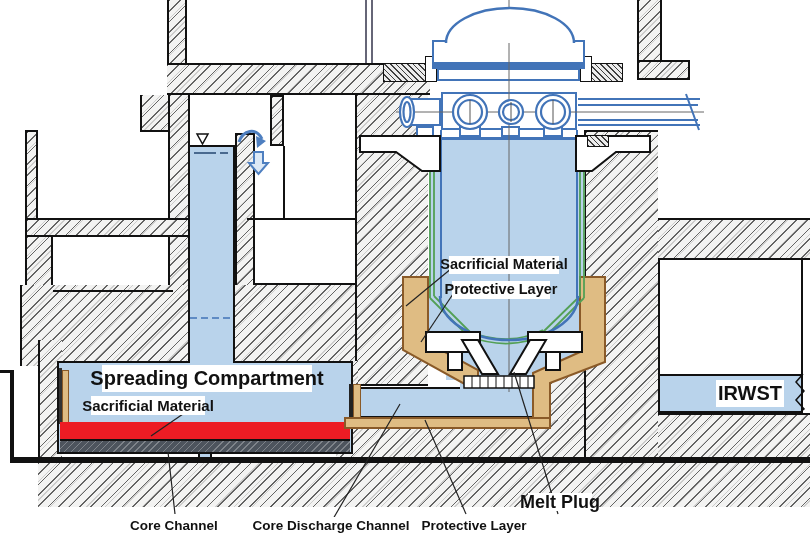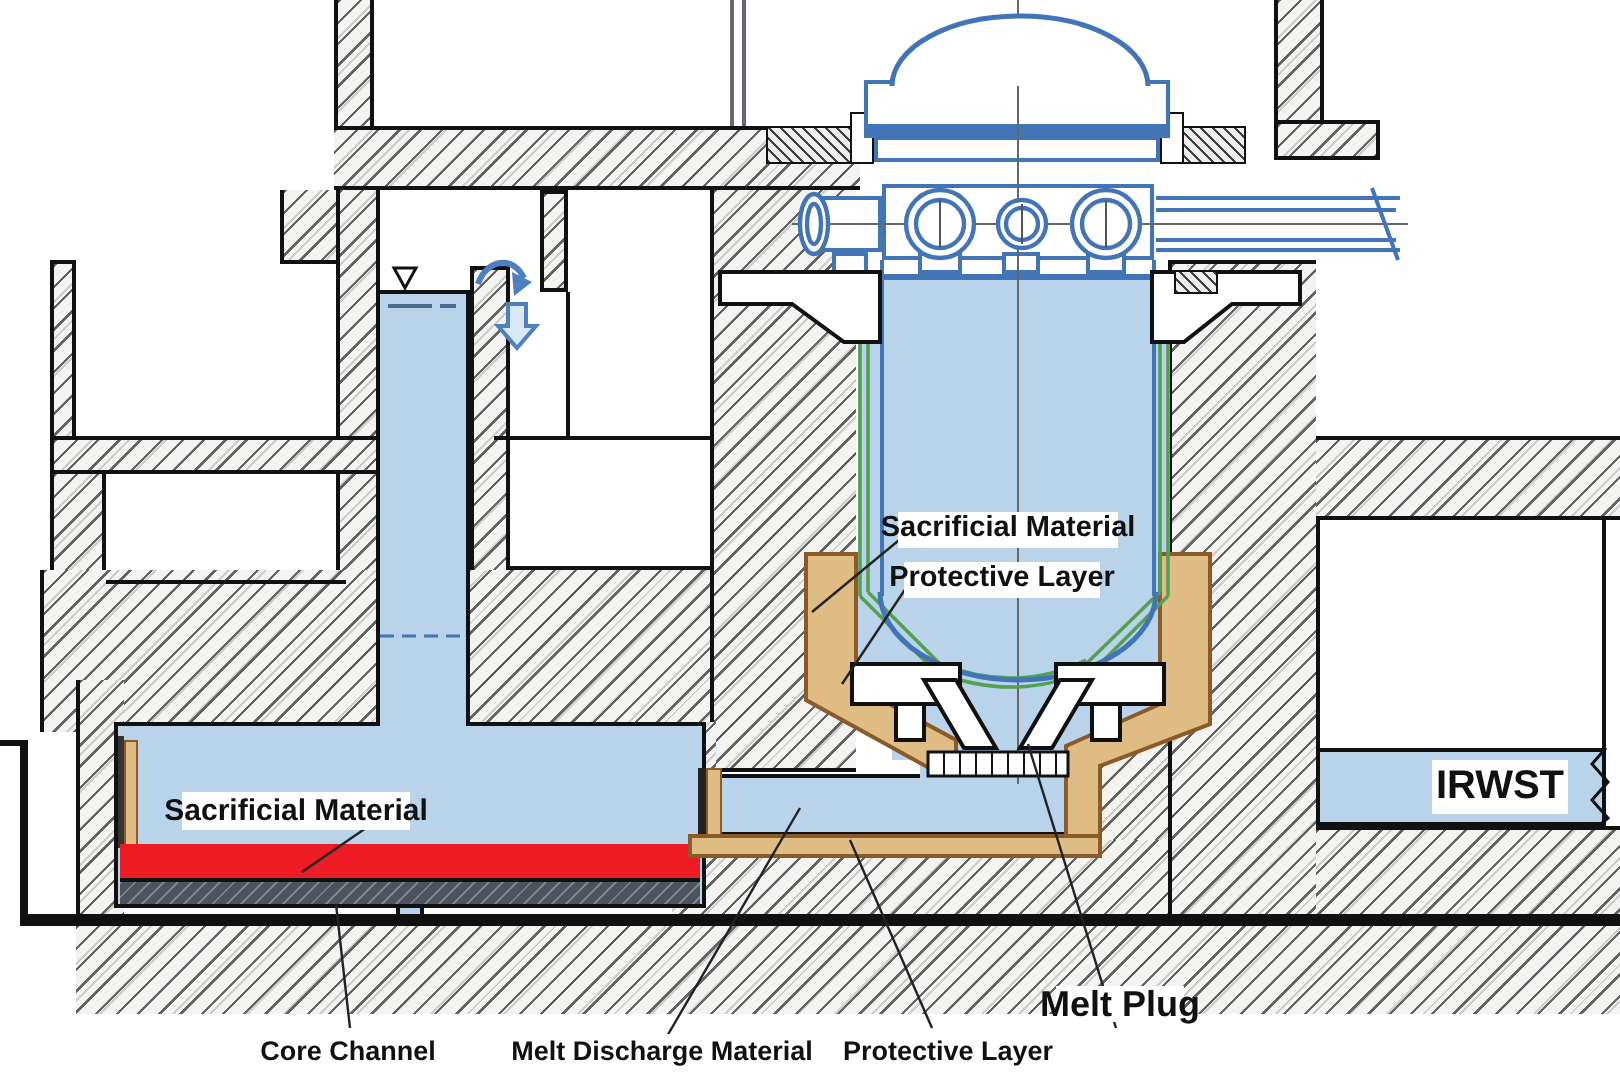--- a/index.html
+++ b/index.html
@@ -196,22 +196,23 @@
       <line x1="452" y1="268" x2="406" y2="306"></line>
       <line x1="455" y1="291" x2="421" y2="342"></line>
       <line x1="183" y1="414" x2="151" y2="436"></line>
       <line x1="175" y1="514" x2="168" y2="452"></line>
       <line x1="333" y1="519" x2="400" y2="404"></line>
       <line x1="466" y1="514" x2="425" y2="420"></line>
       <line x1="558" y1="514" x2="514" y2="372"></line>
     </g>
   </svg>
 
+  <div class="lbl" style="left:102px;top:365px;width:210px;height:27px;font-size:20px">Spreading Compartment</div>
   <div class="lbl" style="left:91px;top:396px;width:114px;height:19px;font-size:15px">Sacrificial Material</div>
   <div class="lbl" style="left:449px;top:256px;width:110px;height:18px;font-size:14.5px">Sacrificial Material</div>
   <div class="lbl" style="left:452px;top:281px;width:98px;height:18px;font-size:14.5px">Protective Layer</div>
   <div class="lbl" style="left:716px;top:380px;width:68px;height:27px;font-size:20px">IRWST</div>
   <div class="lbl" style="left:130px;top:517px;width:88px;height:18px;font-size:13.5px">Core Channel</div>
-  <div class="lbl" style="left:258px;top:517px;width:146px;height:18px;font-size:13.5px">Melt Discharge Material</div>
+  <div class="lbl" style="left:258px;top:517px;width:146px;height:18px;font-size:13.5px">Core Discharge Channel</div>
   <div class="lbl" style="left:424px;top:517px;width:100px;height:18px;font-size:13.5px">Protective Layer</div>
   <div class="lbl" style="left:528px;top:493px;width:64px;height:18px;font-size:18px">Melt Plug</div>
 
 </div>
 
 </body></html>

